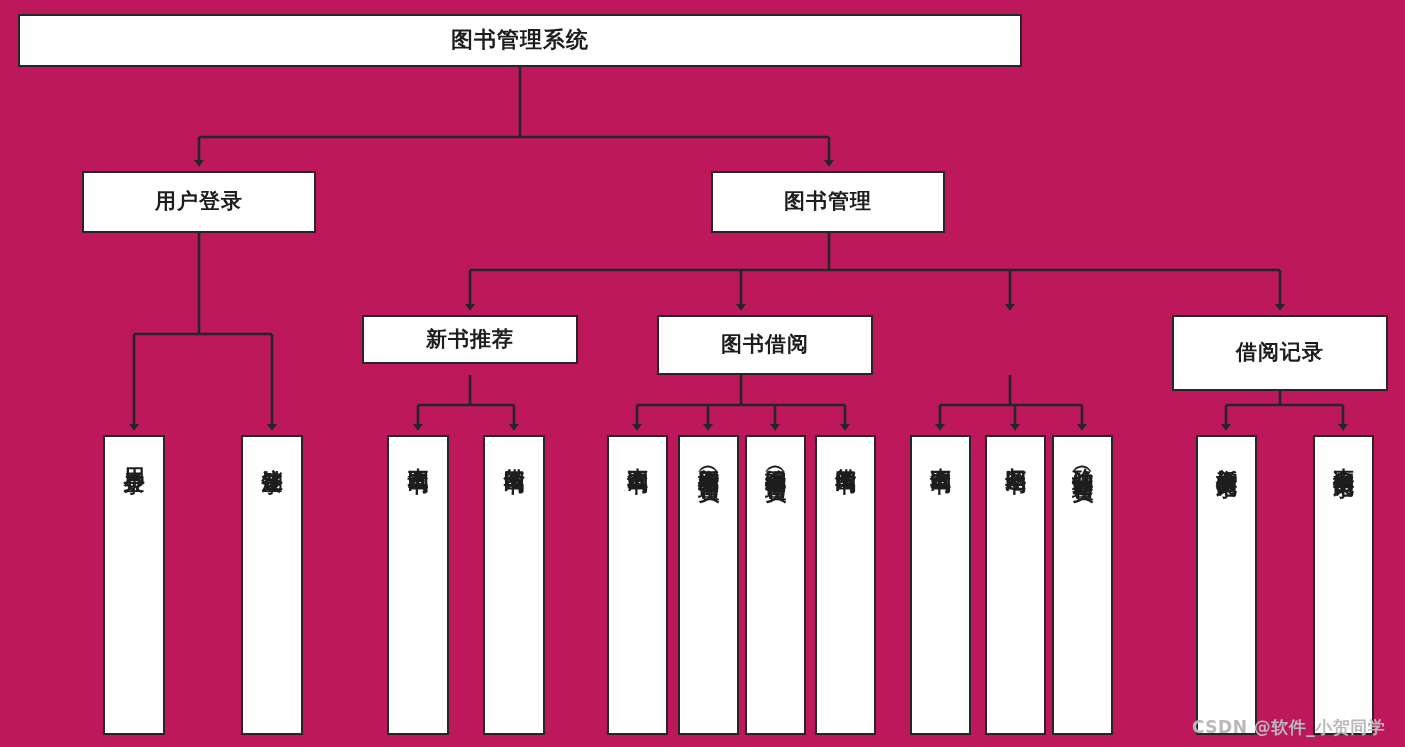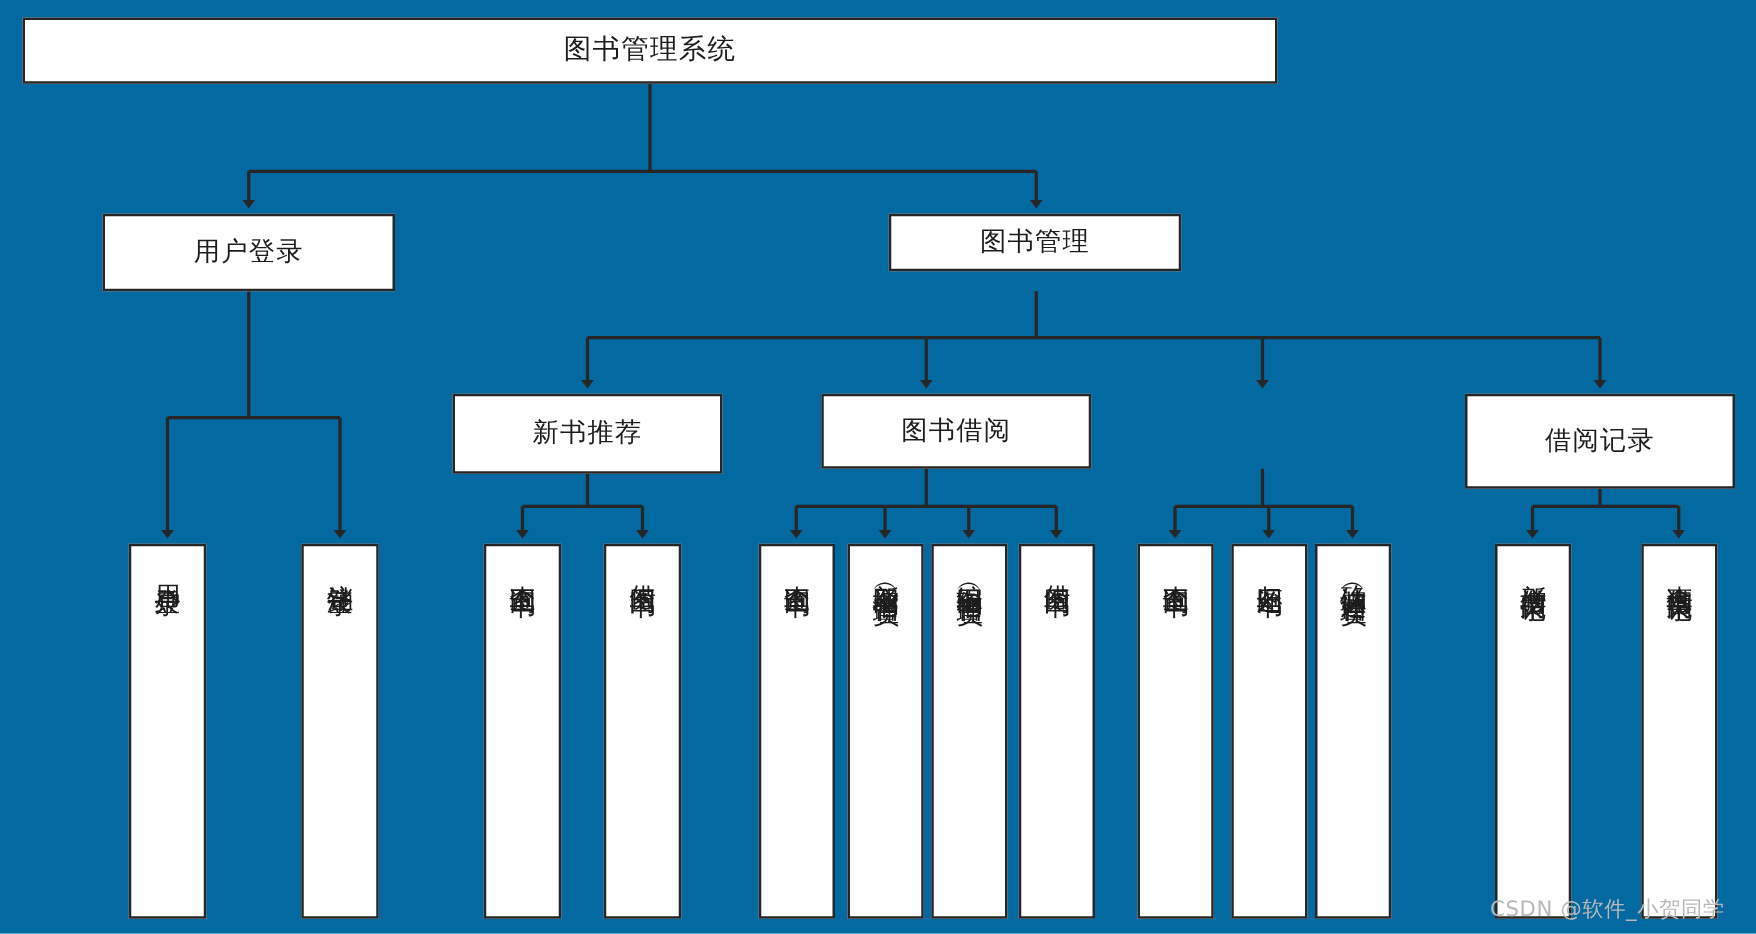--- a/index.html
+++ b/index.html
@@ -7,22 +7,23 @@
     padding: 0;
     background: #ffffff;
   }
   body {
     font-family: "DejaVu Sans", "Liberation Sans", sans-serif;
   }
   #canvas {
     position: relative;
     width: 1405px;
     height: 747px;
-    background: #0369a1;
+    background: #be185d;
     overflow: hidden;
+    font-weight: bold;
   }
   #diagram-svg {
     position: absolute;
     left: 0;
     top: 0;
     width: 1405px;
     height: 747px;
   }
   .node-box {
     position: absolute;
@@ -137,25 +138,25 @@
     </g>
   </svg>
 
   <div class="node-box node-root" style="left:18px; top:14px; width:1004px; height:53px;">
     <span class="node-label-h">图书管理系统</span>
   </div>
 
   <div class="node-box" style="left:82px; top:171px; width:234px; height:62px;">
     <span class="node-label-h">用户登录</span>
   </div>
-  <div class="node-box" style="left:711px; top:171px; width:234px; height:46px;">
+  <div class="node-box" style="left:711px; top:171px; width:234px; height:62px;">
     <span class="node-label-h">图书管理</span>
   </div>
 
-  <div class="node-box" style="left:362px; top:315px; width:216px; height:64px;">
+  <div class="node-box" style="left:362px; top:315px; width:216px; height:49px;">
     <span class="node-label-h">新书推荐</span>
   </div>
   <div class="node-box" style="left:633px; top:315px; width:216px; height:60px;margin-left:24px;">
     <span class="node-label-h">图书借阅</span>
   </div>
   <div class="node-box" style="left:1172px; top:315px; width:216px; height:76px;">
     <span class="node-label-h">借阅记录</span>
   </div>
 
   <div class="node-box leaf-box" style="left:103px; top:435px; width:62px; height:300px;">

